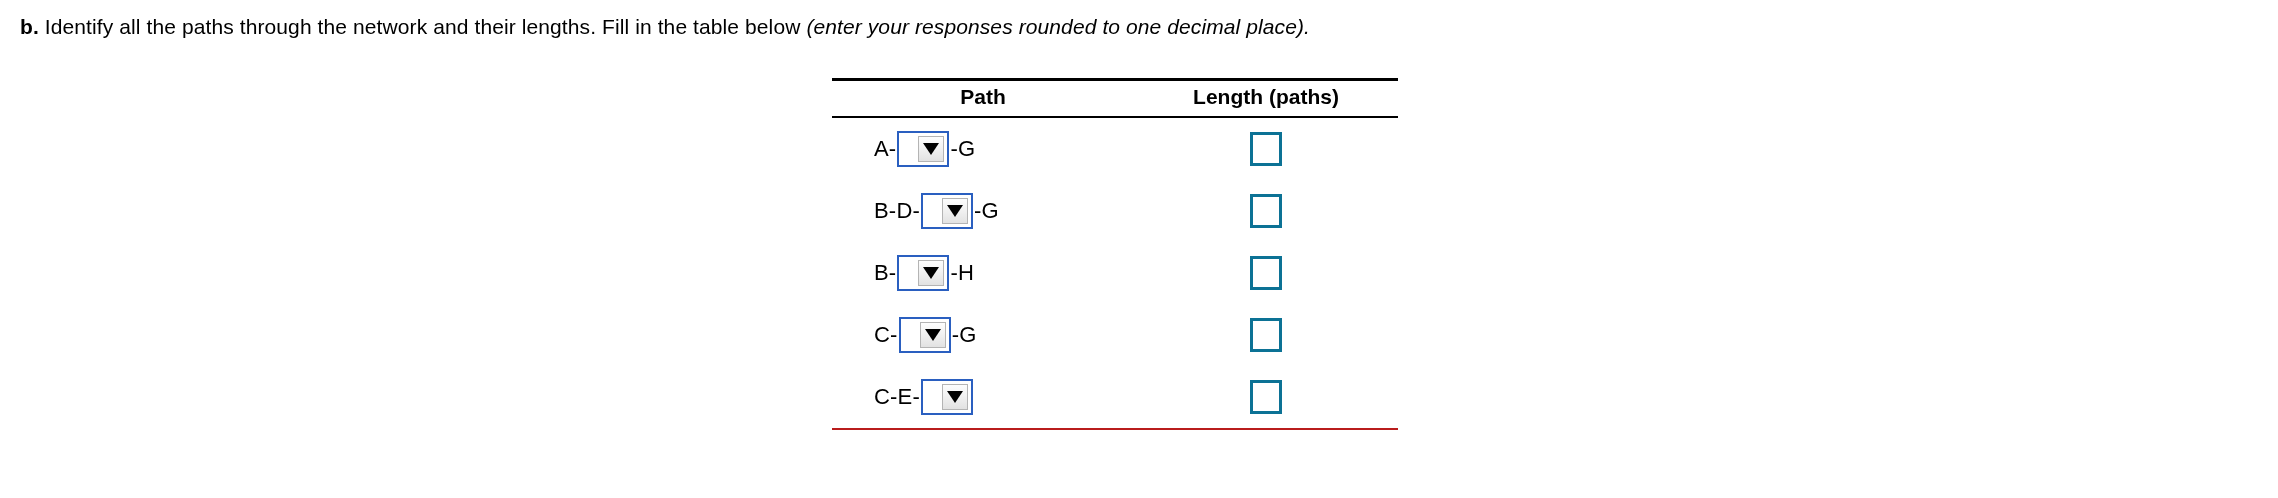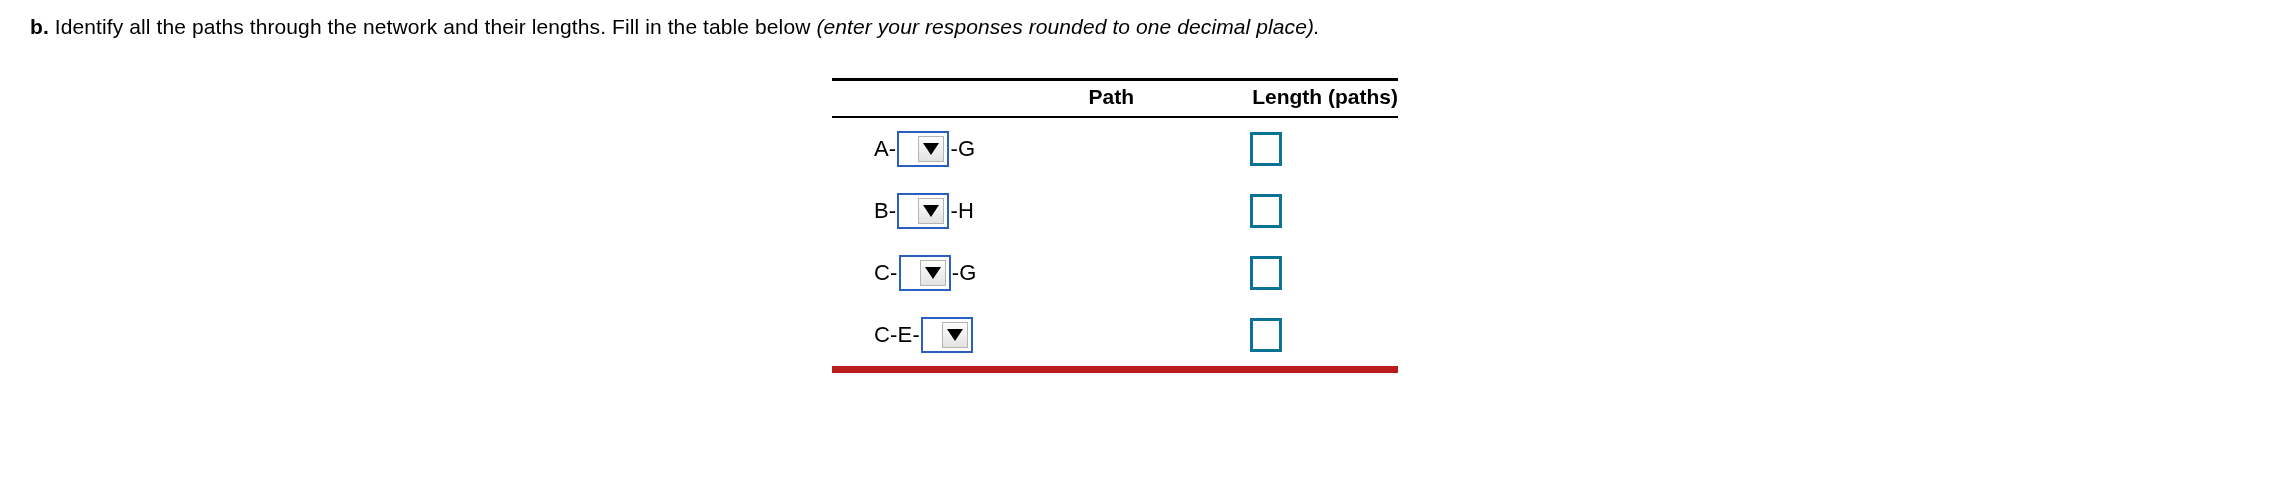--- a/index.html
+++ b/index.html
@@ -12,21 +12,21 @@
     height: 498px;
     font-family: "Liberation Sans", sans-serif;
     color: #000000;
     overflow: hidden;
     position: relative;
   }
 
   
   .prompt {
     position: absolute;
-    left: 30px;
+    left: 20px;
     top: 14px;
     font-size: 21px;
     line-height: 26px;
     white-space: nowrap;
     letter-spacing: 0.1px;
   }
   .prompt .label {
     font-weight: bold;
   }
   .prompt .note {
@@ -41,35 +41,35 @@
     width: 566px;
   }
   table.paths {
     border-collapse: collapse;
     width: 566px;
     table-layout: fixed;
   }
   table.paths thead th {
     font-size: 21px;
     font-weight: bold;
-    text-align: right;
+    text-align: center;
     padding: 4px 0 7px 0;
     border-top: 3px solid #000;
     border-bottom: 2px solid #000;
   }
   col.col-path { width: 302px; }
   col.col-len  { width: 264px; }
 
   table.paths tbody td {
     padding: 0;
     height: 62px;
     vertical-align: middle;
   }
   table.paths tbody tr:last-child td {
-    border-bottom: 7px solid #b91c1c;
+    border-bottom: 2px solid #b91c1c;
   }
 
   
   .path-cell {
     display: flex;
     align-items: center;
     justify-content: flex-start;
     padding-left: 42px;
     font-size: 22px;
     white-space: nowrap;
@@ -167,20 +167,38 @@
           </div>
         </td>
         <td>
           <div class="len-cell">
             <input class="answer-box" type="text" value="" style="">
           </div>
         </td>
       </tr>
 
 
+      <tr>
+        <td>
+          <div class="path-cell">
+            <span class="path-pre">B-D-</span>
+            <span class="dropdown">
+              <span class="arrow-btn">
+                  <span class="tri"></span>
+                </span>
+            </span>
+            <span class="path-post">-G</span>
+          </div>
+        </td>
+        <td>
+          <div class="len-cell">
+            <input class="answer-box" type="text" value="" style="">
+          </div>
+        </td>
+      </tr>
 
       <tr>
         <td>
           <div class="path-cell">
             <span class="path-pre">B-</span>
             <span class="dropdown">
               <span class="arrow-btn">
                   <span class="tri"></span>
                 </span>
             </span>

